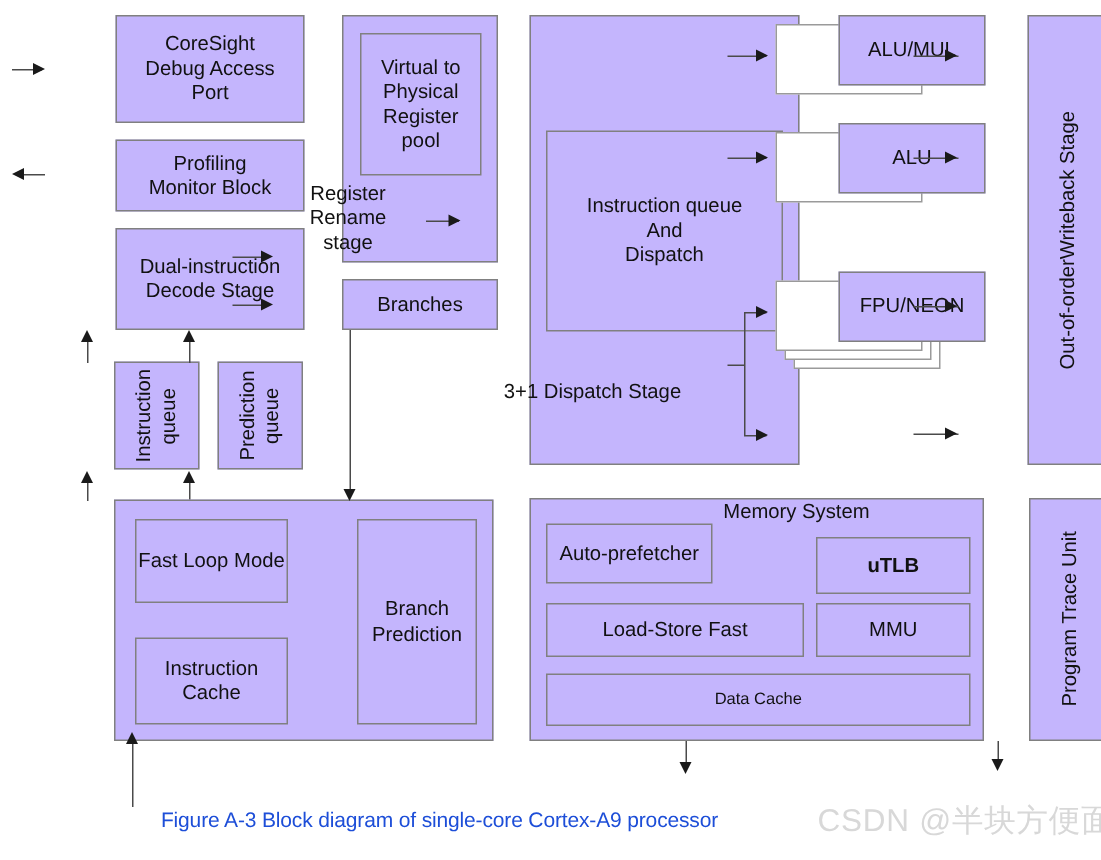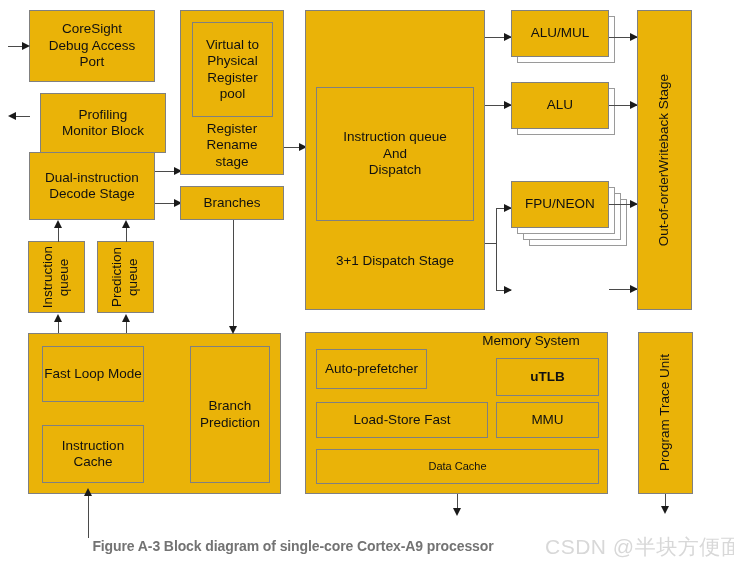--- a/index.html
+++ b/index.html
@@ -15,28 +15,29 @@
     position: relative;
     width: 734px;
     height: 573px;
     background: #ffffff;
     overflow: hidden;
   }
   .box {
     position: absolute;
     box-sizing: border-box;
     border: 1px solid #808080;
-    background: #eab308;
+    background: #c4b5fd;
     display: flex;
     align-items: center;
     justify-content: center;
     text-align: center;
     font-size: 13.5px;
     line-height: 1.22;
     color: #111111;
+    margin-left: 48px;
   }
   .plain {
     position: absolute;
     font-size: 13.5px;
     line-height: 1.22;
     text-align: center;
     color: #111111;
     white-space: pre;
   }
   .vtext {
@@ -81,23 +82,23 @@
     border-right: 4.5px solid transparent;
     border-top: 8px solid #1a1a1a;
   }
   #caption {
     position: absolute;
     left: 0;
     top: 538px;
     width: 586px;
     text-align: center;
     font-size: 14px;
-    font-weight: bold;
+    font-weight: normal;
     letter-spacing: -0.1px;
-    color: #737373;
+    color: #1d4ed8;
   }
   #watermark {
     position: absolute;
     left: 545px;
     top: 533px;
     font-size: 21px;
     color: #d8d8d8;
     white-space: pre;
     letter-spacing: 0.5px;
   }
@@ -108,21 +109,21 @@
 <div id="canvas">
 
   <div class="box" style="left:29px; top:10px; width:126px; height:72px;">
     <span style="white-space:pre;">CoreSight
 Debug Access
 Port</span>
   </div>
   <div class="ln lnh" style="left:8px; top:46px; width:20px;"></div>
   <div class="arrow ar-right" style="left:22px; top:42px;"></div>
 
-  <div class="box" style="left:40px; top:93px; width:126px; height:60px;">
+  <div class="box" style="left:29px; top:93px; width:126px; height:48px;">
     <span style="white-space:pre;">Profiling
 Monitor Block</span>
   </div>
   <div class="ln lnh" style="left:12px; top:116px; width:18px;"></div>
   <div class="arrow ar-left" style="left:8px; top:112px;"></div>
 
   <div class="box" style="left:29px; top:152px; width:126px; height:68px;">
     <span style="white-space:pre;">Dual-instruction
 Decode Stage</span>
   </div>

